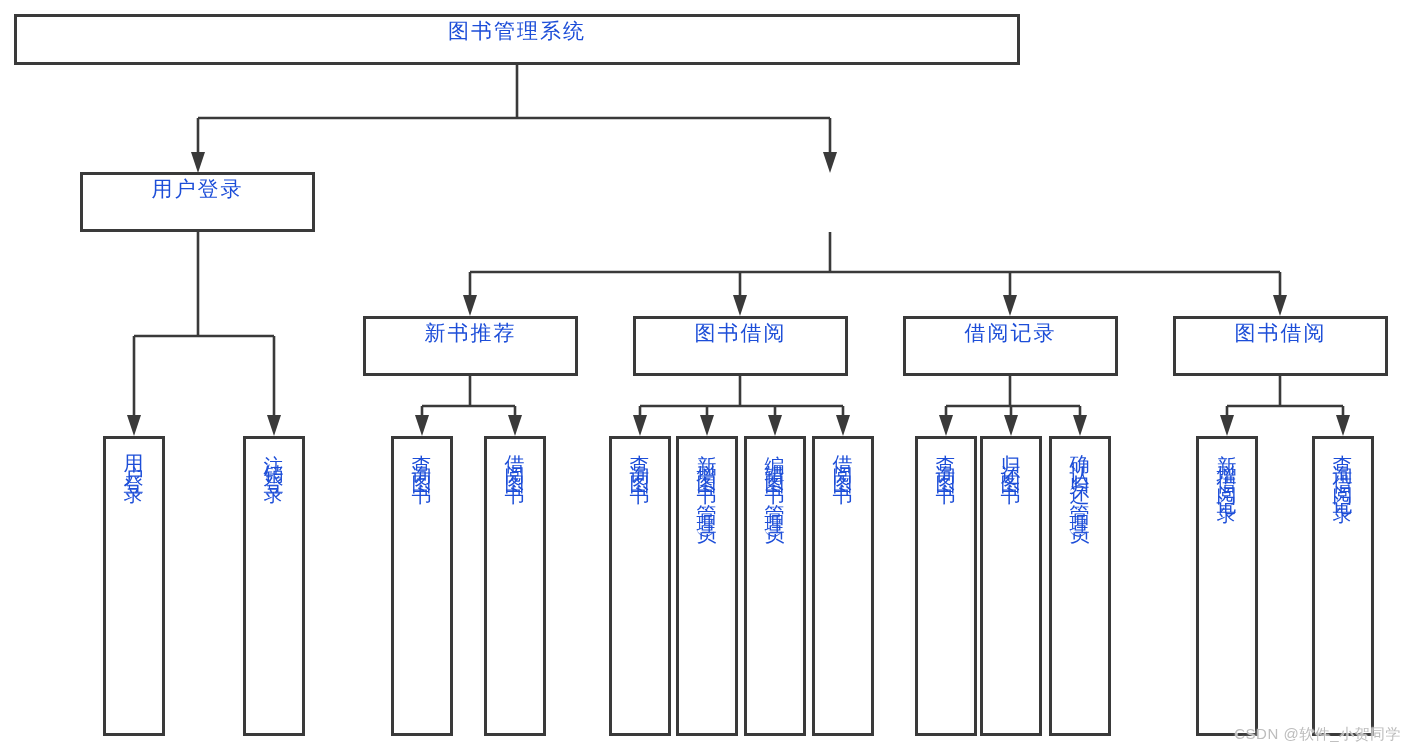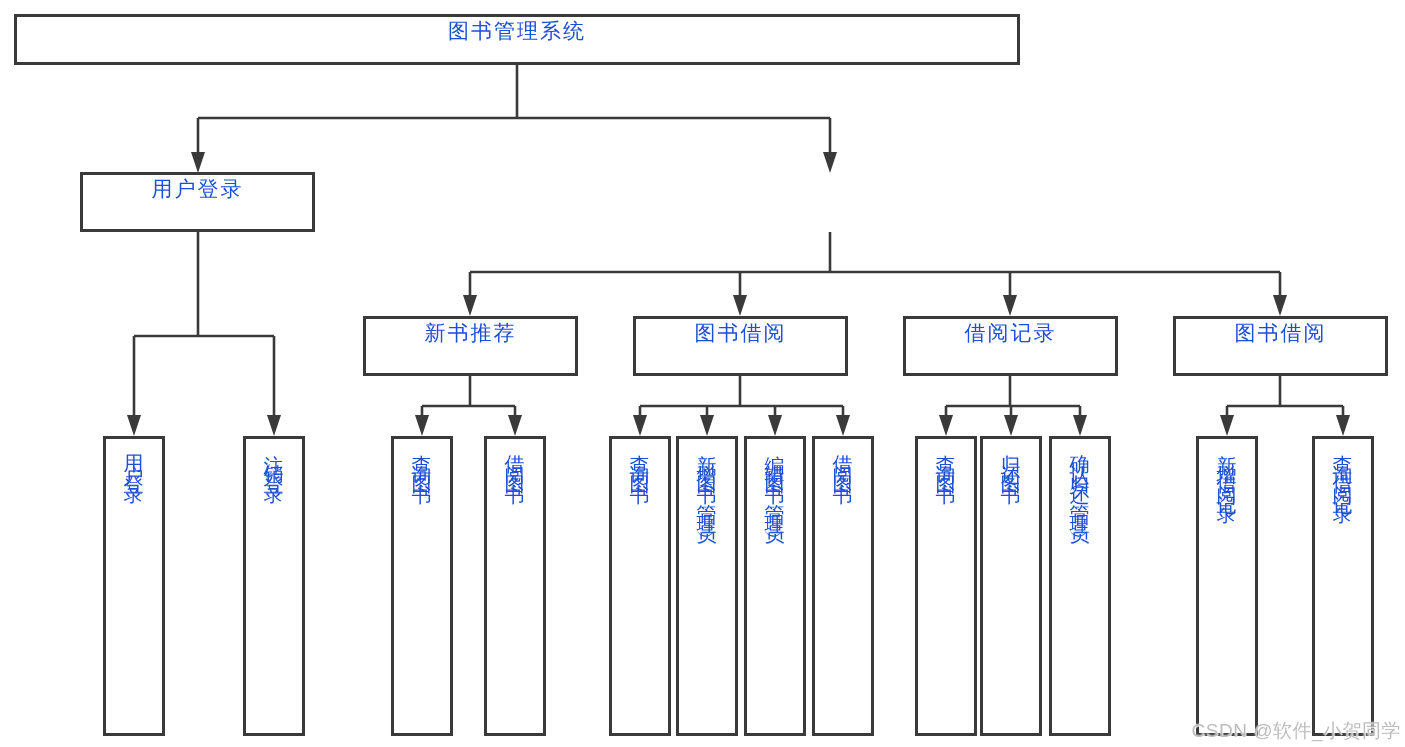--- a/index.html
+++ b/index.html
@@ -70,21 +70,21 @@
   .l-cur-return     { left: 980px; }
   .l-cur-confirm    { left: 1049px; }
   .l-rec-addlog     { left: 1196px; }
   .l-rec-querylog   { left: 1312px; }
 
   .watermark {
     position: absolute;
     right: 4px;
     bottom: 3px;
     z-index: 5;
-    font-size: 19px;
+    font-size: 15px;
     color: #bdbdbd;
     letter-spacing: 0.5px;
     text-shadow: 0 0 2px #ffffff, 1px 1px 0 rgba(255,255,255,0.7);
     white-space: nowrap;
   }
 </style>
 </head>
 <body>
 
 <div id="stage">

